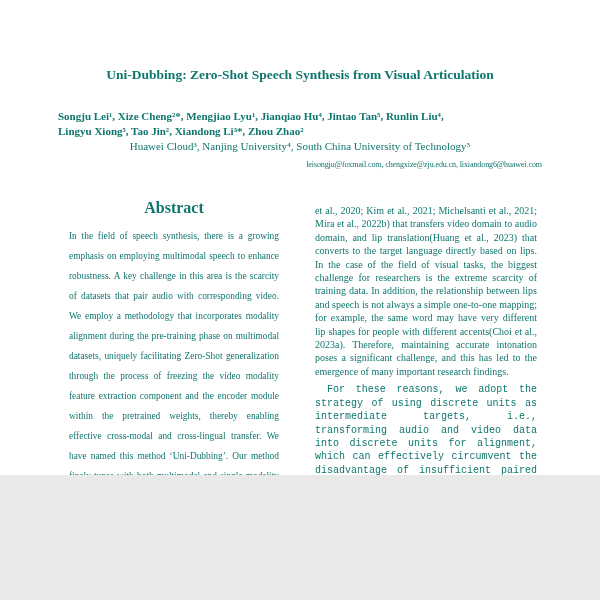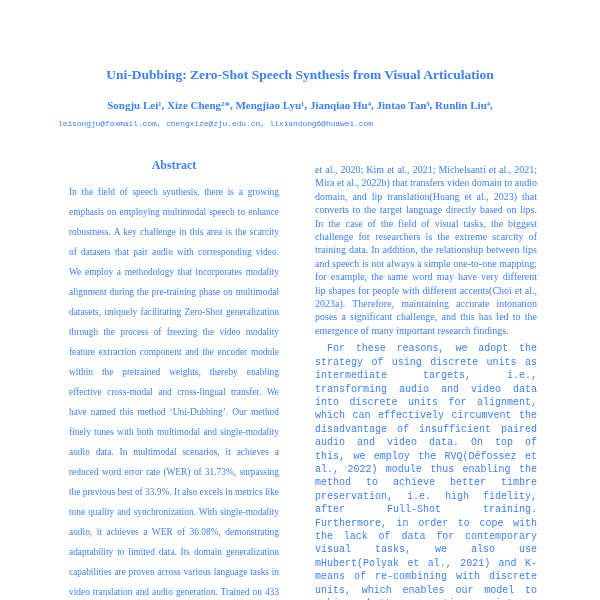--- a/index.html
+++ b/index.html
@@ -1,63 +1,62 @@
 <!DOCTYPE html>
 <html><head>
 <meta charset="utf-8">
 <style>
   html, body { margin: 0; padding: 0; background: #e9e9e9; }
   .page {
     position: relative;
     width: 600px;
-    height: 600px;
+    height: 475px;
     margin: 0 auto;
     background: #ffffff;
-    color: #3b82f6;
+    color: #0f766e;
     font-family: "Liberation Serif", "DejaVu Serif", serif;
     overflow: hidden;
     box-sizing: border-box;
     padding: 66px 58px 0 58px;
   }
   .title {
     text-align: center;
     font-weight: bold;
     font-size: 13.5px;
     line-height: 17px;
   }
   .authors {
-    margin-top: 15px;
-    text-align: center;
+    margin-top: 26px;
     font-weight: bold;
     font-size: 11px;
     line-height: 15px;
   }
   .affils {
     text-align: center;
     font-size: 11px;
     line-height: 15px;
   }
   .emails {
     margin-top: 6px;
-    text-align: left;
-    font-family: Liberation Mono, monospace;
+    text-align: right;
+    font-family: Liberation Serif, serif;
     font-size: 8px;
     letter-spacing: -0.1px;
     white-space: nowrap;
   }
   .columns {
     display: flex;
     gap: 20px;
     margin-top: 30px;
   }
   .col { flex: 1 1 0; min-width: 0; }
   .abstract-heading {
     text-align: center;
     font-weight: bold;
-    font-size: 12px;
+    font-size: 16px;
     margin-bottom: 9px;
   }
   .abstract-body {
     font-size: 9.4px;
     line-height: 20px;
     text-align: justify;
     padding: 0 11px;
   }
   .paper-link { color: inherit; text-decoration: none; cursor: pointer; }
   .intro-heading {
@@ -77,23 +76,25 @@
 </style>
 </head>
 <body>
 
 <div class="page">
 
   <div class="title">Uni-Dubbing: Zero-Shot Speech Synthesis from Visual Articulation</div>
 
   <div class="authors">
     <div>Songju Lei¹, Xize Cheng²*, Mengjiao Lyu¹, Jianqiao Hu⁴, Jintao Tan⁵, Runlin Liu⁴,</div>
+    <div>Lingyu Xiong⁵, Tao Jin², Xiandong Li³*, Zhou Zhao²</div>
   </div>
 
   <div class="affils">
+    <div>Huawei Cloud³, Nanjing University⁴, South China University of Technology⁵</div>
   </div>
 
   <div class="emails">leisongju@foxmail.com, chengxize@zju.edu.cn, lixiandong6@huawei.com</div>
 
   <div class="columns">
 
     <div class="col">
       <div class="abstract-heading">Abstract</div>
       <div class="abstract-body"><span>In the field of speech synthesis, there is a growing emphasis on employing multimodal speech to enhance robustness. A key challenge in this area is the scarcity of datasets that pair audio with corresponding video. We employ a methodology that incorporates modality alignment during the pre-training phase on multimodal datasets, uniquely facilitating Zero-Shot generalization through the process of freezing the video modality feature extraction component and the encoder module within the pretrained weights, thereby enabling effective cross-modal and cross-lingual transfer. We have named this method ‘Uni-Dubbing’. Our method finely tunes with both multimodal and single-modality audio data. In multimodal scenarios, it achieves a reduced word error rate (WER) of 31.73%, surpassing the previous best of 33.9%. It also excels in metrics like tone quality and synchronization. With single-modality audio, it achieves a WER of 36.08%, demonstrating adaptability to limited data. Its domain generalization capabilities are proven across various language tasks in video translation and audio generation. Trained on 433 hours of audio data, it surpasses techniques using 200 hours of audio-visual data. The code and demo are available at </span><a class="paper-link">https://diracer.github.io/unidubbing</a><span>.</span></div>
       <div class="intro-heading"><span class="sec-num">1</span><span>Introduction</span></div>

